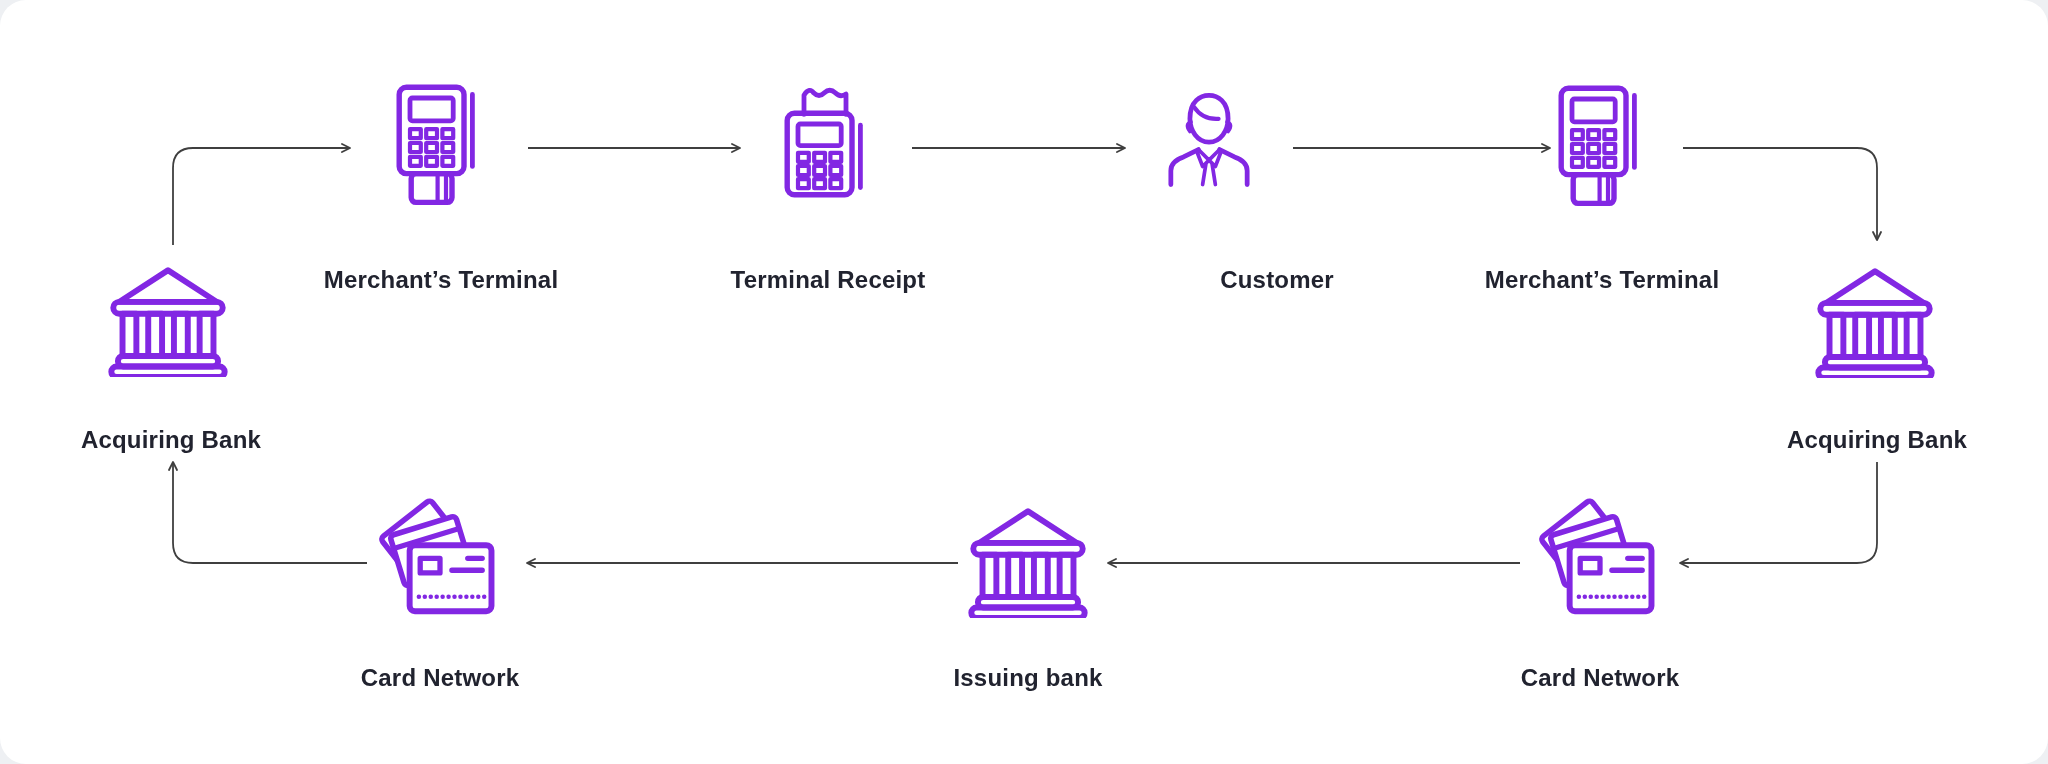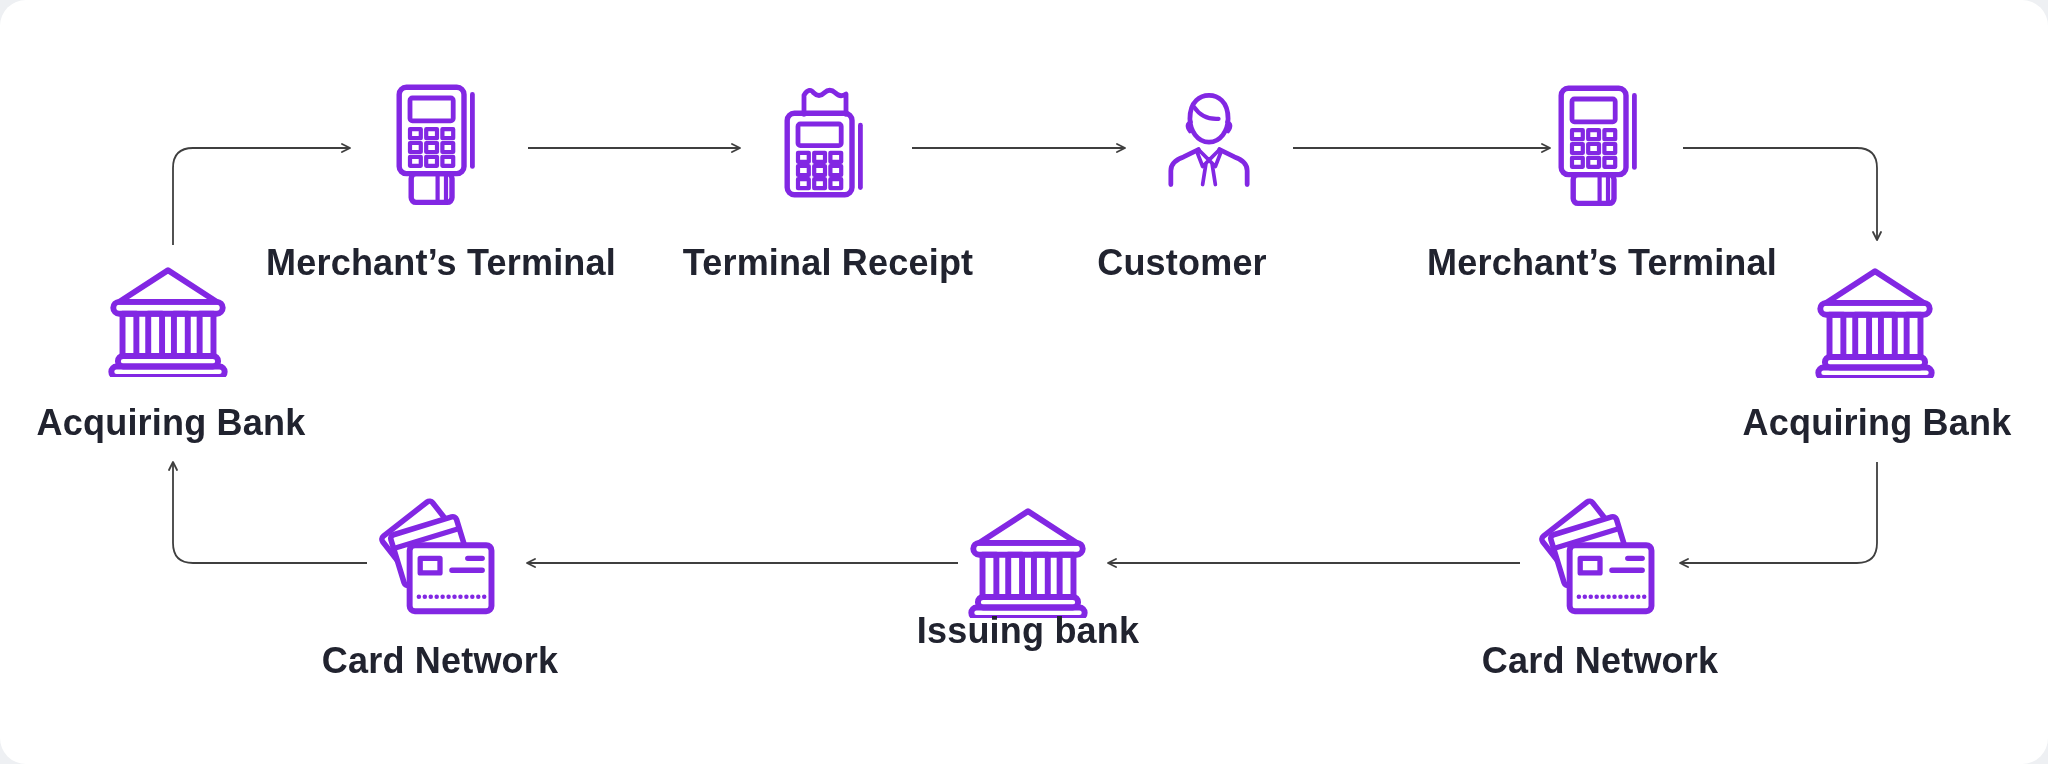--- a/index.html
+++ b/index.html
@@ -6,22 +6,23 @@
   .stage{
     position:relative;width:2048px;height:764px;margin:0 auto;
     background:#ffffff;border-radius:26px;overflow:hidden;
     font-family:"Liberation Sans",sans-serif;
   }
   #connector-layer{position:absolute;left:0;top:0;width:2048px;height:764px;}
   #nodes-layer{position:absolute;left:0;top:0;width:2048px;height:764px;}
   .node-icon{position:absolute;transform:translate(-50%,-50%);line-height:0;}
   .node-label{
     position:absolute;transform:translate(-50%,-50%);
-    font-weight:700;font-size:36px;color:#21232f;letter-spacing:.2px;
+    font-weight:700;font-size:24px;color:#21232f;letter-spacing:.2px;
     white-space:nowrap;
+    margin-top:17px;
   }
   .node-icon svg{display:block;}
 </style>
 </head>
 <body>
 
 <div class="stage">
   <svg id="connector-layer" viewBox="0 0 2048 764" xmlns="http://www.w3.org/2000/svg">
     <defs>
       <marker id="ah" markerWidth="14" markerHeight="14" refX="9" refY="5" orient="auto" markerUnits="userSpaceOnUse">
@@ -107,21 +108,21 @@
             <path d="M32 30 C32 13 42 8 50 8 C58 8 68 13 68 30 C68 41 61 52 50 52 C39 52 32 41 32 30 Z"></path>
             <path d="M33 33 Q27 35 32 42" stroke-width="3.5"></path>
             <path d="M67 33 Q73 35 68 42" stroke-width="3.5"></path>
             <path d="M36 19 Q44 31 59 30" stroke-width="4"></path>
             <path d="M14 92 L14 79 Q14 70 26 66 L40 59"></path>
             <path d="M86 92 L86 79 Q86 70 74 66 L60 59"></path>
             <path d="M40 59 L50 69 L44 75 L39 62 M60 59 L50 69 L56 75 L61 62" stroke-width="3.5"></path>
             <path d="M47 73 L44 92 M53 73 L56 92" stroke-width="3.5"></path>
           </svg>
         </span>
-      <div class="node-label" style="left: 1182px; top: 263px;">Customer</div>
+      <div class="node-label" style="left: 1277px; top: 263px;">Customer</div>
     </div>
 
     <div>
       <span class="node-icon" style="left: 1602px; top: 147px;">
           <svg width="96" height="132" viewBox="0 0 80 110" fill="none" stroke="#8227e3" stroke-width="4.5" stroke-linecap="round" stroke-linejoin="round" xmlns="http://www.w3.org/2000/svg">
             <rect x="6" y="6" width="54" height="72" rx="6"></rect>
             <rect x="15" y="15" width="36" height="19" rx="2" stroke-width="4"></rect>
             <rect x="15" y="41" width="9" height="7.5" stroke-width="3.5"></rect>
             <rect x="28.5" y="41" width="9" height="7.5" stroke-width="3.5"></rect>
             <rect x="42" y="41" width="9" height="7.5" stroke-width="3.5"></rect>
@@ -193,21 +194,21 @@
             <path d="M13 31 L50 7 L87 31 Z"></path>
             <rect x="8.5" y="31" width="83" height="9" rx="4.5"></rect>
             <rect x="15.5" y="40" width="10.5" height="32"></rect>
             <rect x="35" y="40" width="10.5" height="32"></rect>
             <rect x="54.5" y="40" width="10.5" height="32"></rect>
             <rect x="74" y="40" width="10.5" height="32"></rect>
             <rect x="12" y="72" width="76" height="8" rx="4"></rect>
             <rect x="7" y="80" width="86" height="8" rx="4"></rect>
           </svg>
         </span>
-      <div class="node-label" style="left: 1028px; top: 631px;">Issuing bank</div>
+      <div class="node-label" style="left: 1028px; top: 661px;">Issuing bank</div>
     </div>
 
     <div>
       <span class="node-icon" style="left: 440px; top: 561px;">
           <svg width="132" height="132" viewBox="0 0 100 100" fill="none" stroke="#8227e3" stroke-width="4.5" stroke-linecap="round" stroke-linejoin="round" xmlns="http://www.w3.org/2000/svg">
             <g transform="rotate(-38 36 34)">
               <rect x="12" y="14" width="48" height="38" rx="3" fill="#ffffff" stroke-width="4.2"></rect>
             </g>
             <g transform="rotate(-17 44 40)">
               <rect x="16" y="22" width="52" height="40" rx="3" fill="#ffffff" stroke-width="4.2"></rect>

